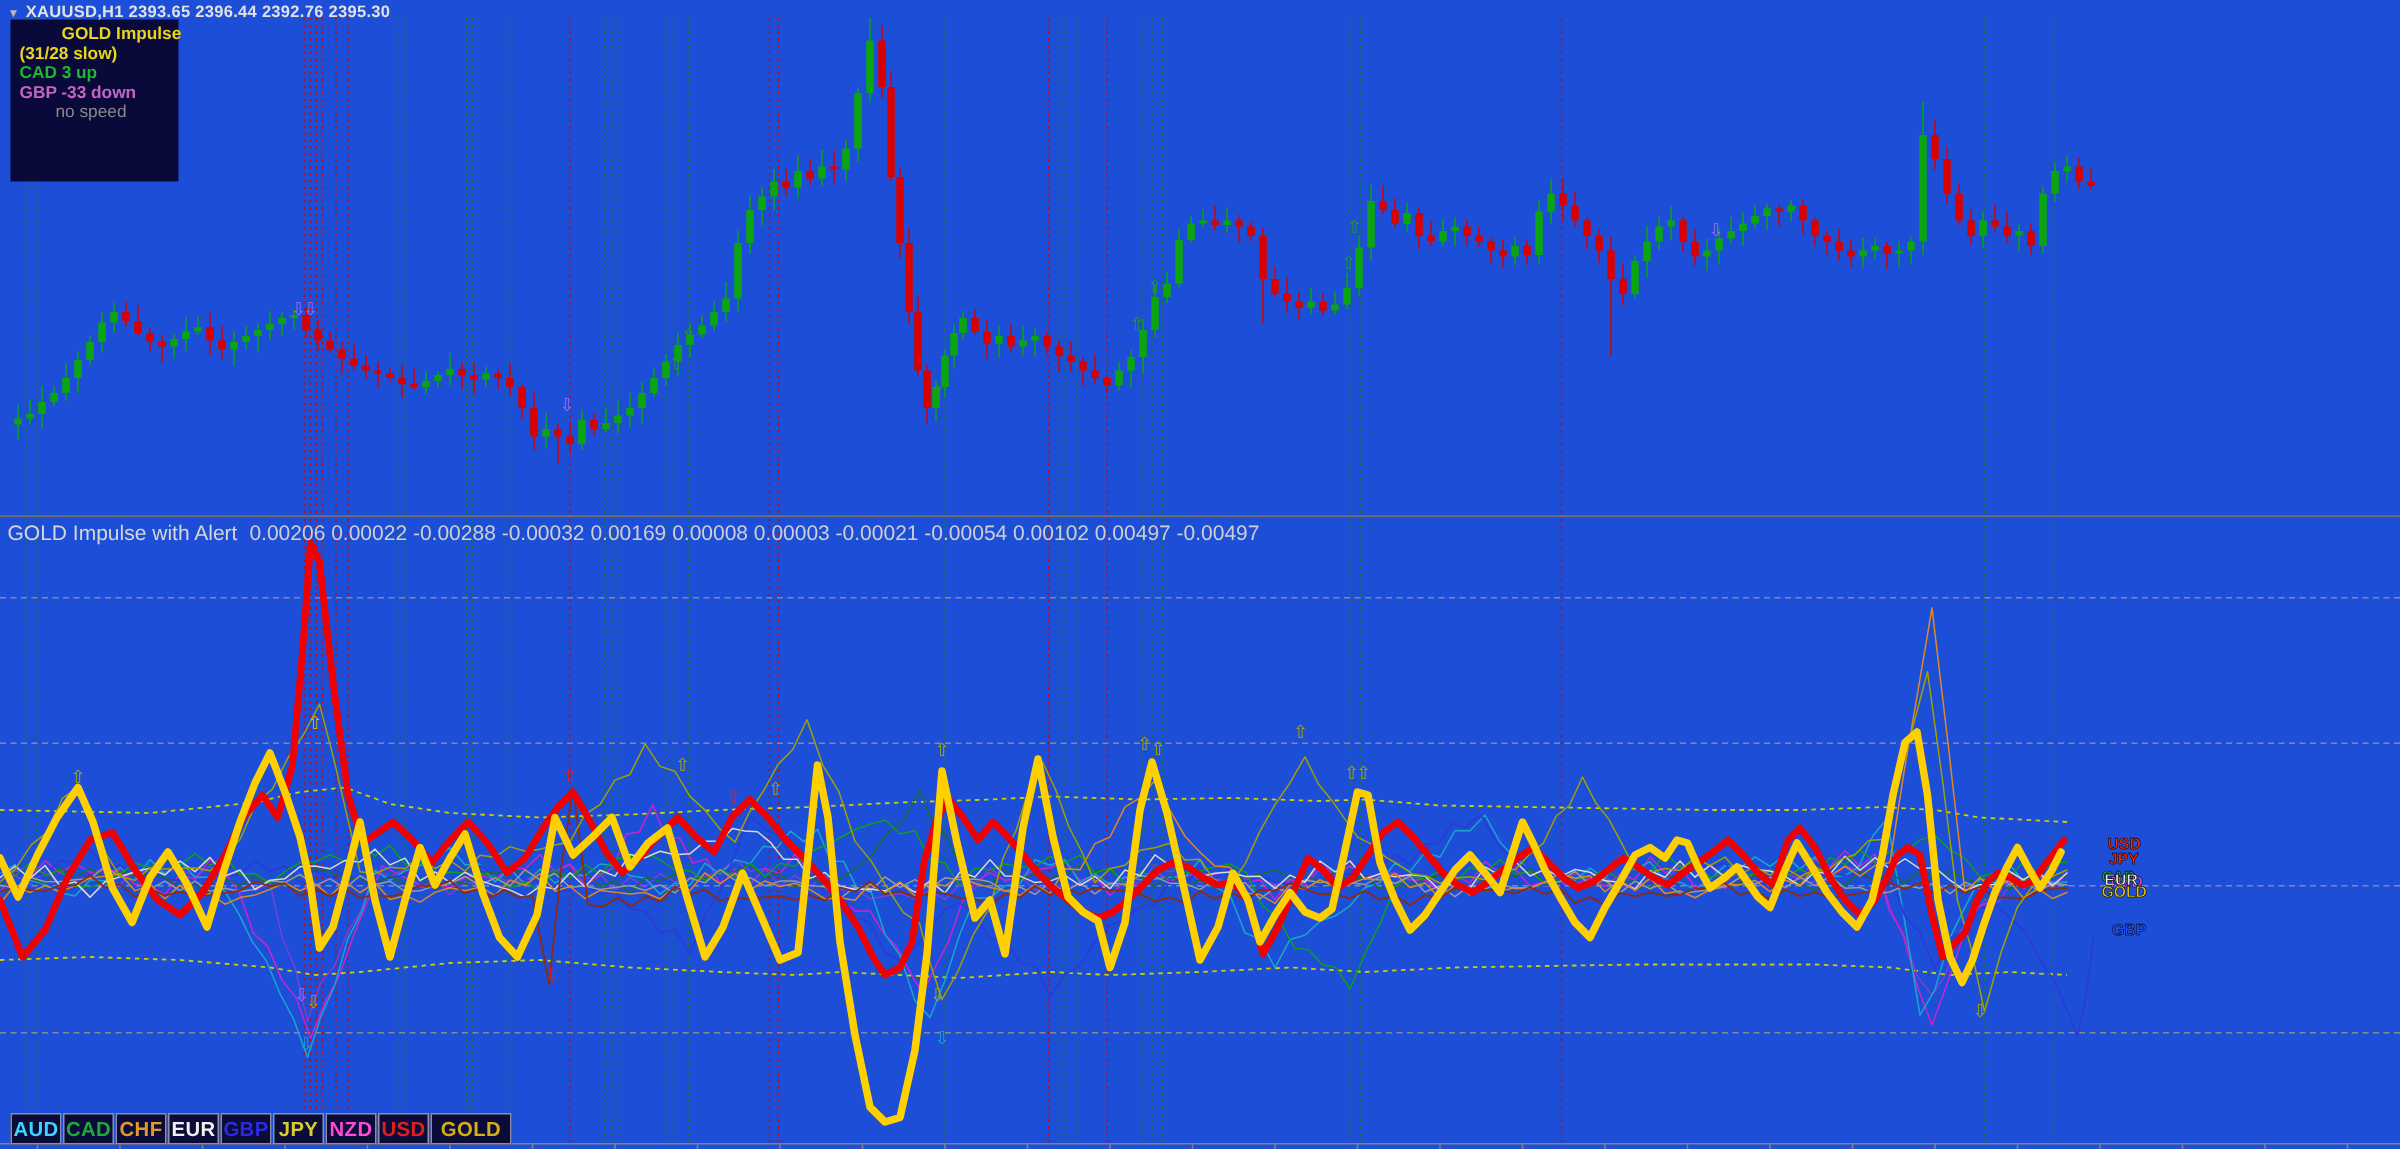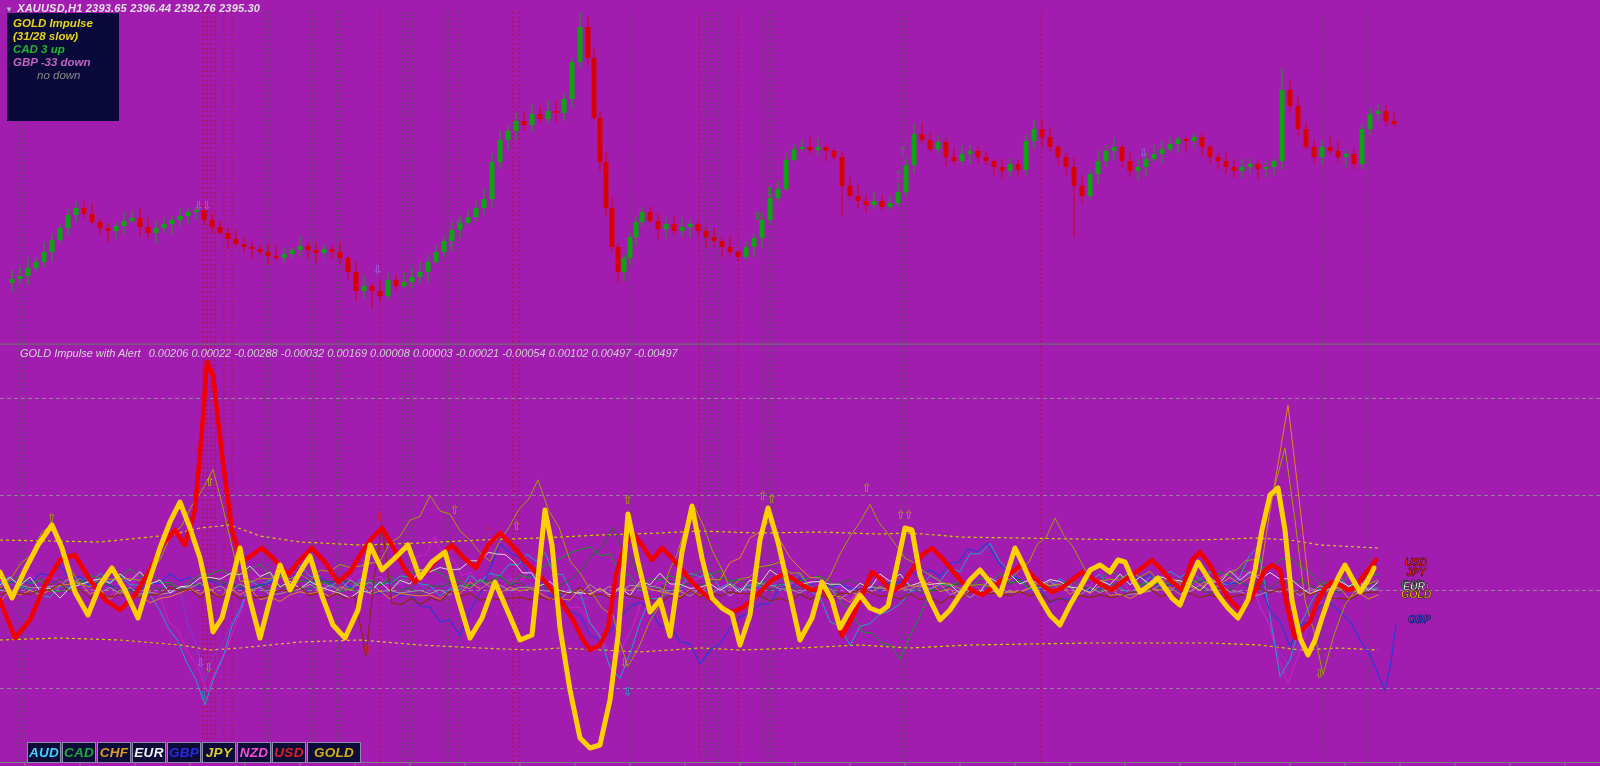--- a/index.html
+++ b/index.html
@@ -1,48 +1,48 @@
 <!DOCTYPE html>
 <html><head>
 <meta charset="utf-8">
 <style>
   html,body{margin:0;padding:0;background:#000;}
-  .stage{position:relative;width:1600px;height:766px;background:#a21caf;overflow:hidden;
-         font-family:"Liberation Sans",sans-serif;font-style:italic;}
+  .stage{position:relative;width:1600px;height:766px;background:#1d4ed8;overflow:hidden;
+         font-family:"Liberation Sans",sans-serif;}
   .titlebar{position:absolute;top:2px;left:5px;color:#e2e2e2;font-size:11px;font-weight:bold;
             letter-spacing:.2px;white-space:nowrap;z-index:5;}
   .titlebar .tri{color:#b8b8b8;font-size:8px;margin-right:4px;}
   .info-panel{position:absolute;top:13px;left:7px;width:112px;height:108px;
               background:#0a0a3a;z-index:4;padding:4px 0 0 6px;box-sizing:border-box;}
   .info-panel div{font-size:11.5px;font-weight:bold;line-height:13px;white-space:nowrap;}
   .info-panel .indent{padding-left:24px;font-weight:normal;}
-  .ind-header{position:absolute;top:347px;left:20px;color:#d6d6d6;font-size:11px;z-index:5;
+  .ind-header{position:absolute;top:347px;left:5px;color:#d6d6d6;font-size:14px;z-index:5;
               white-space:nowrap;}
   .ind-header .vals{margin-left:8px;color:#cfcfcf;}
   svg{position:absolute;top:0;left:0;z-index:1;}
-  .currency-bar{position:absolute;left:7px;top:742px;display:flex;gap:1px;z-index:6;margin-left:20px;}
+  .currency-bar{position:absolute;left:7px;top:742px;display:flex;gap:1px;z-index:6;}
   .cbtn{height:21px;box-sizing:border-box;border:1px solid #8d8da9;background:#0c0c38;
         display:flex;align-items:center;justify-content:center;font-size:13.5px;
         font-weight:bold;letter-spacing:.3px;cursor:default;}
 </style>
 </head>
 <body>
 
 <div class="stage">
 
   <div class="titlebar">
     <span class="tri">▼</span><span>XAUUSD,H1  2393.65 2396.44 2392.76 2395.30</span>
   </div>
 
   <div class="info-panel">
-    <div style="color: rgb(230, 213, 28);">GOLD Impulse</div>
+    <div style="color: rgb(230, 213, 28); margin-left: 28px;">GOLD Impulse</div>
     <div style="color: rgb(230, 213, 28);">(31/28 slow)</div>
     <div style="color: rgb(29, 185, 45);">CAD 3 up</div>
     <div style="color: rgb(196, 101, 196);">GBP -33 down</div>
-    <div class="indent" style="color: rgb(138, 138, 138);">no down</div>
+    <div class="indent" style="color: rgb(138, 138, 138);">no speed</div>
   </div>
 
   <div class="ind-header">
     <span>GOLD Impulse with Alert</span><span class="vals">0.00206 0.00022 -0.00288 -0.00032 0.00169 0.00008 0.00003 -0.00021 -0.00054 0.00102 0.00497 -0.00497</span>
   </div>
 
   <svg id="chart" width="1600" height="766">
       <defs>
         <clipPath id="clipP">
           <rect x="0" y="12" width="1600" height="332"></rect>

